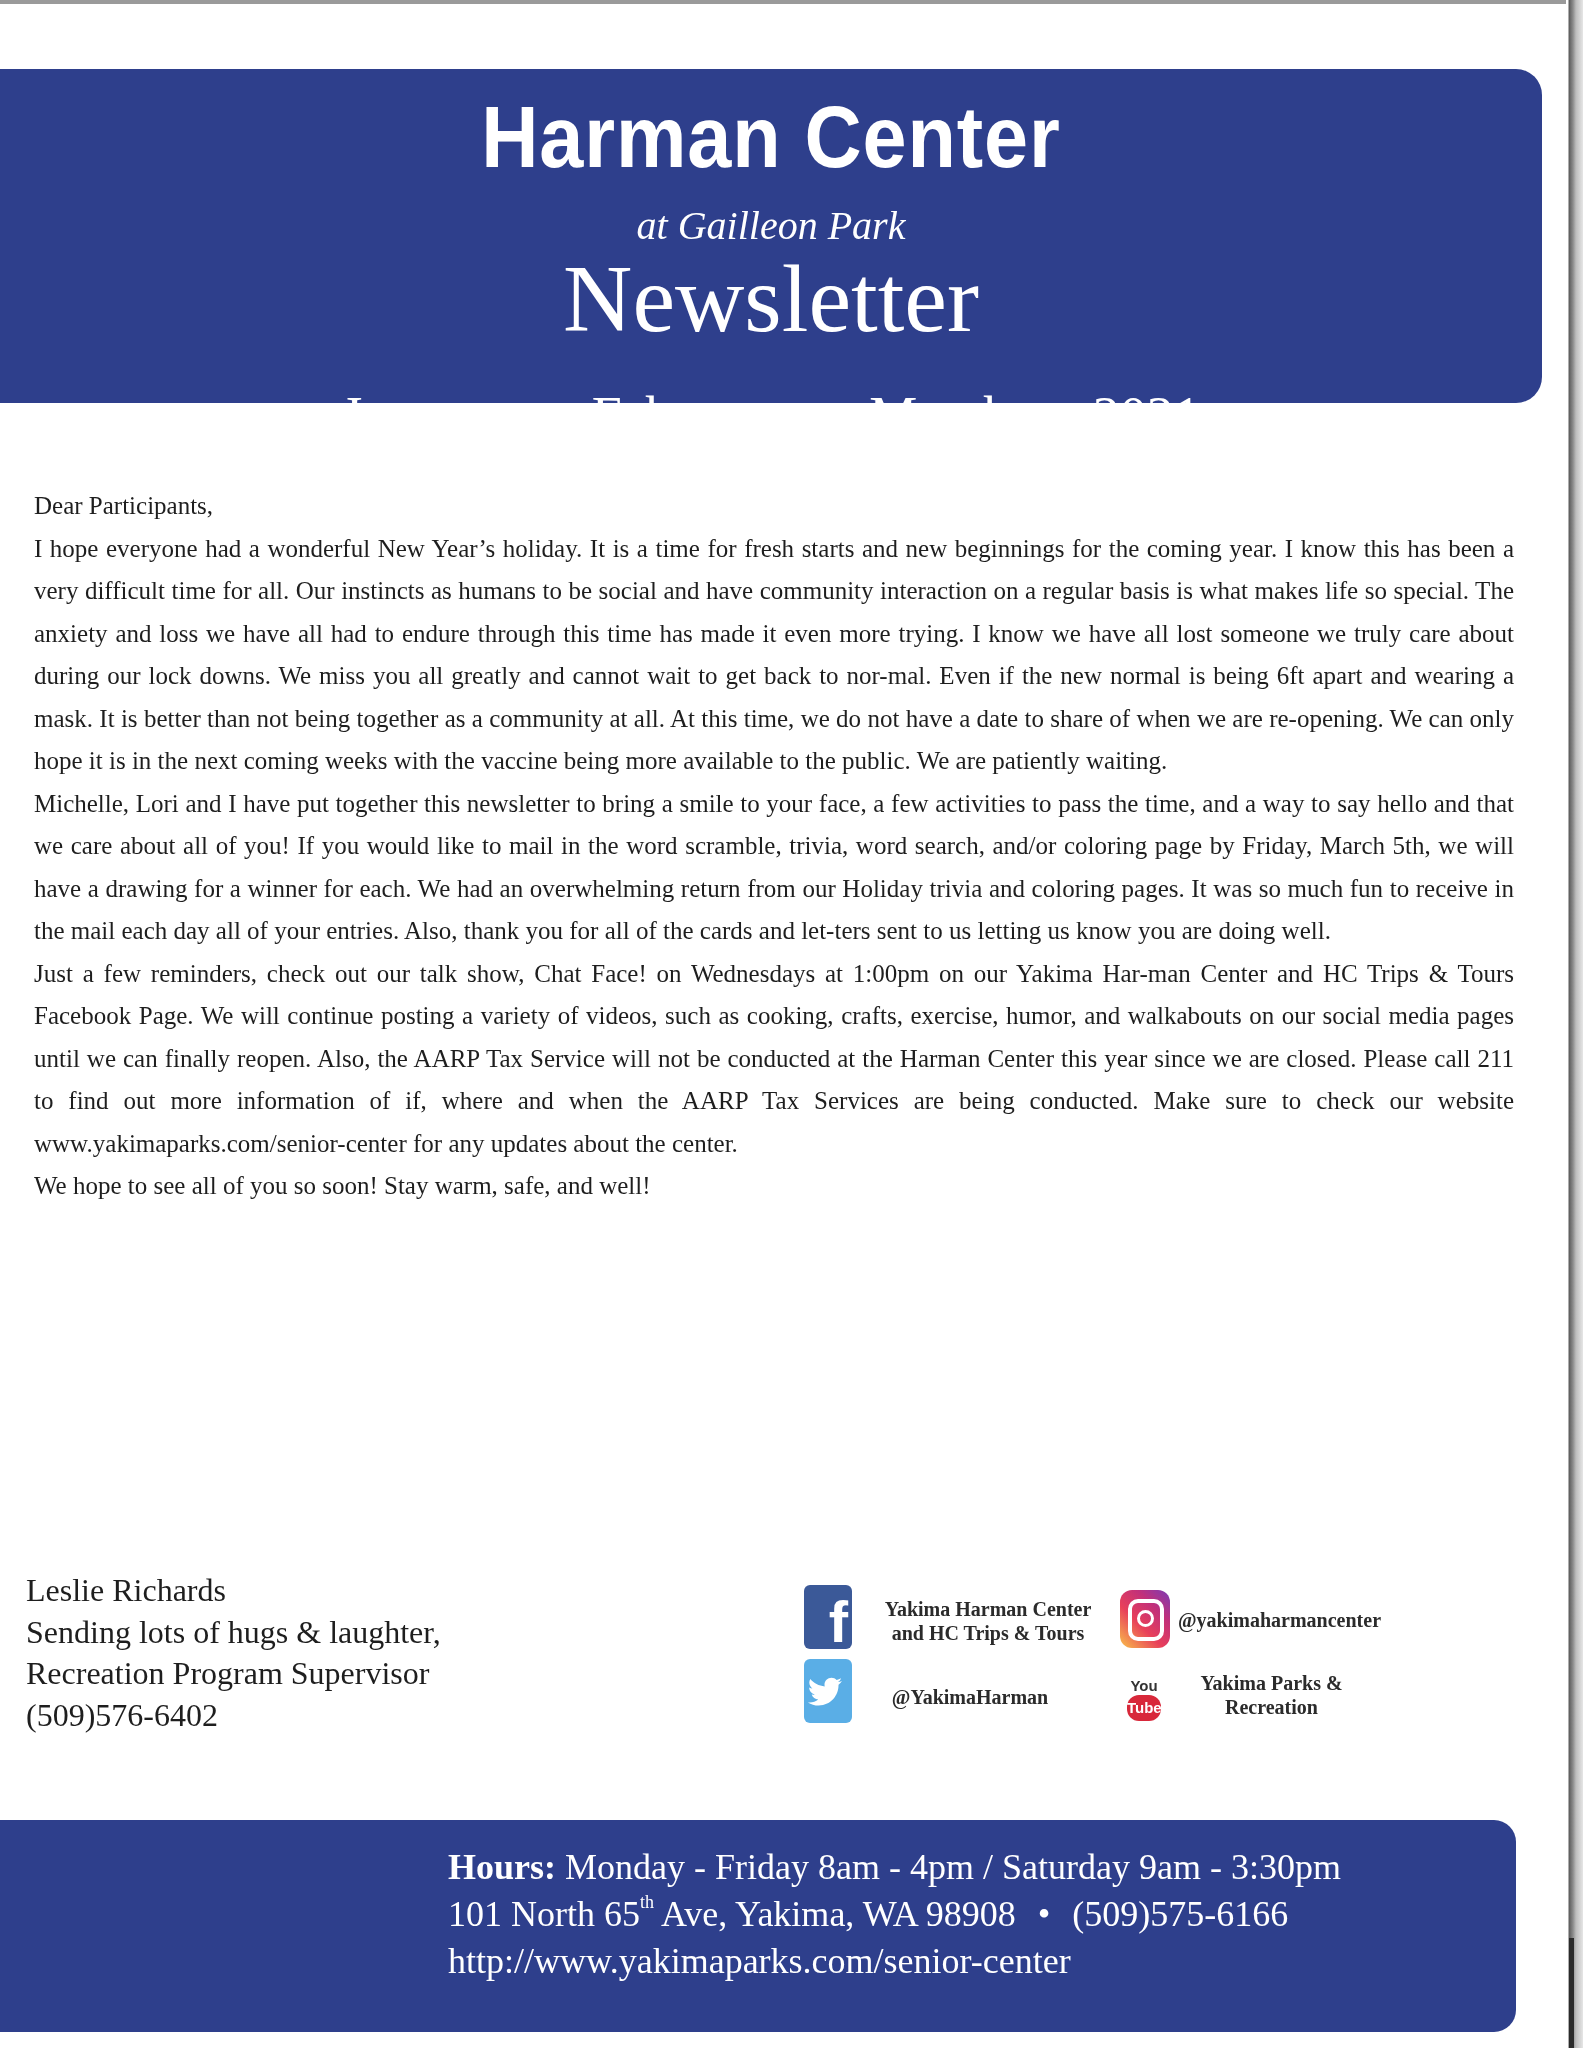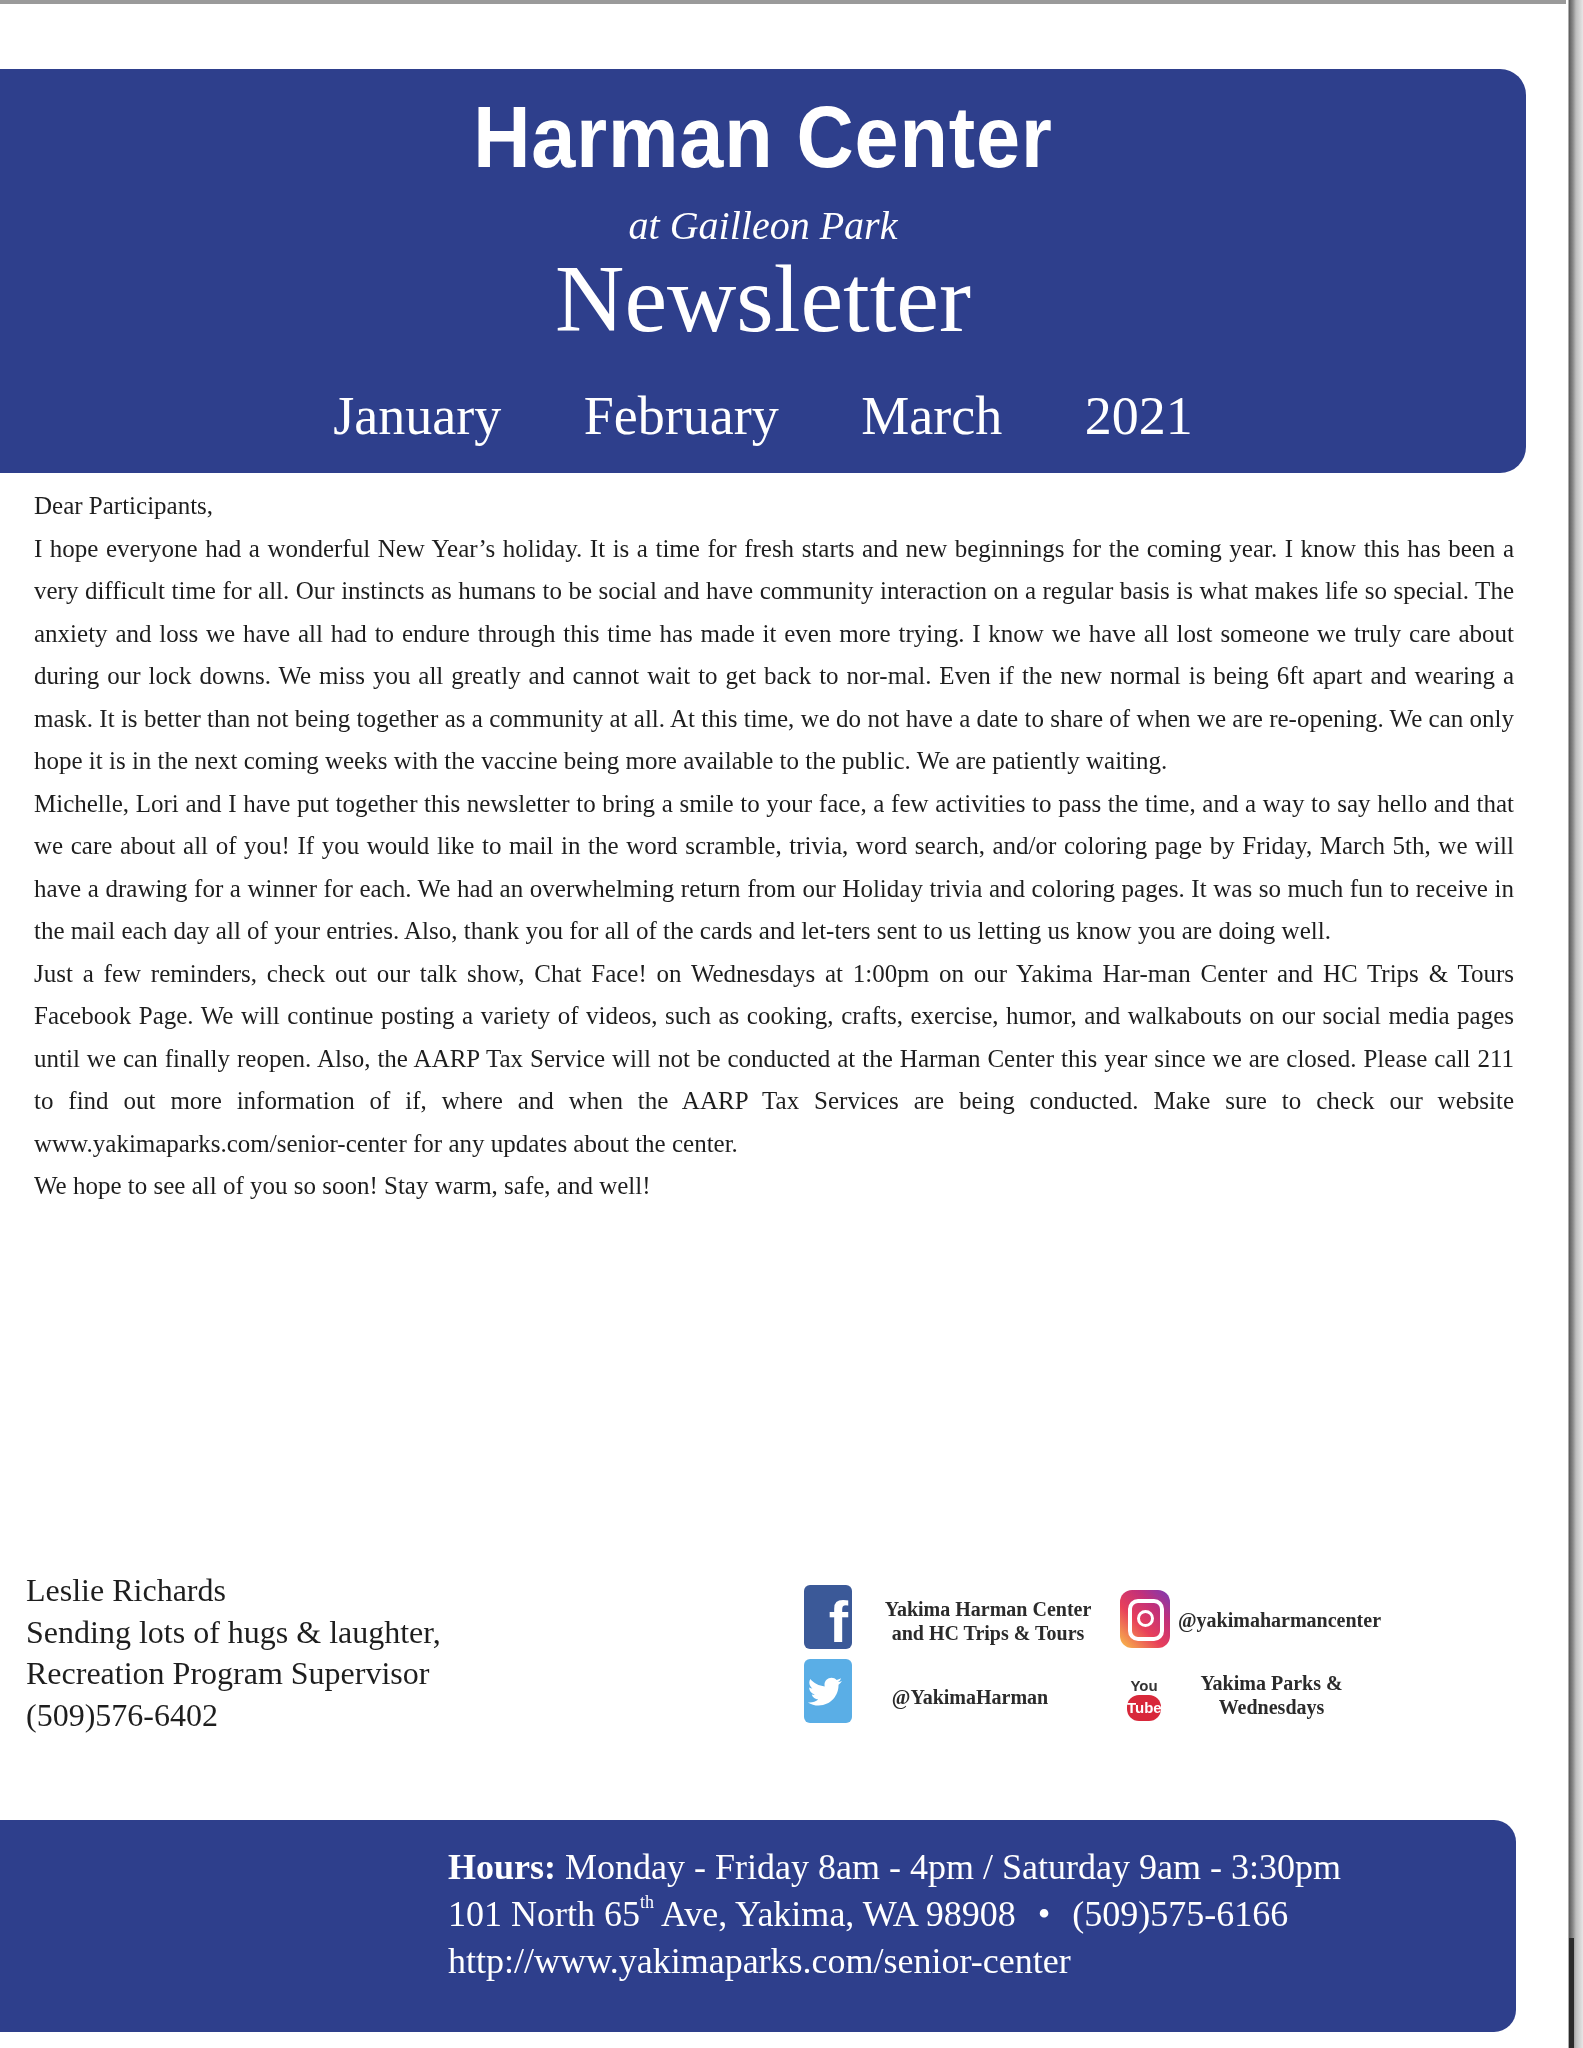--- a/index.html
+++ b/index.html
@@ -8,23 +8,23 @@
     background:#ffffff;
     font-family:"Liberation Serif", "DejaVu Serif", serif;
     color:#1e1e1e;
   }
   .scan-top { position:absolute; left:0; top:0; width:1583px; height:4px; background:#9a9a9a; }
   .scan-right { position:absolute; left:1566px; top:0; width:17px; height:2048px;
     background:linear-gradient(to right,#ffffff 0,#ffffff 2px,#5b5b5b 3px,#8c8c8c 7px,#bdbdbd 10px,#e6e6e6 17px); }
   .scan-right-dark { position:absolute; left:1569px; top:1938px; width:5px; height:110px; background:#2a2a2a; }
 
   .header-band {
-    position:absolute; left:0; top:69px; width:1526px; height:404px;
+    position:absolute; left:0; top:69px; width:1526px; height:334px;
     background:#2e3f8c; border-radius:0 26px 26px 0;
-    color:#ffffff; text-align:center;
+    color:#ffffff; text-align:center;padding-left:16px;
   }
   .title {
     position:absolute; left:0; right:0; top:18px;
     font-family:"Liberation Sans", "DejaVu Sans", sans-serif;
     font-weight:bold; font-size:88px; line-height:100px;
     letter-spacing:1px; transform:scaleX(0.9); transform-origin:center;
   }
   .subtitle {
     position:absolute; left:0; right:0; top:134px;
     font-family:"Liberation Serif", serif; font-style:italic;
@@ -127,21 +127,21 @@
     </svg>
   </div>
   <div class="soc-text tw-text">@YakimaHarman</div>
 
   <div class="soc-icon yt">
     <div class="you">You</div>
     <div class="tube">Tube</div>
   </div>
   <div class="soc-text yt-text">
     <div>Yakima Parks &amp;</div>
-    <div>Wednesdays</div>
+    <div>Recreation</div>
   </div>
 </section>
 
 <footer class="footer-band">
   <div class="footer-lines">
     <div><b>Hours:</b><span> Monday - Friday 8am - 4pm / Saturday 9am - 3:30pm</span></div>
     <div><span>101 North 65</span><sup>th</sup><span> Ave, Yakima, WA 98908</span><span class="bullet">•</span><span>(509)575-6166</span></div>
     <div>http://www.yakimaparks.com/senior-center</div>
   </div>
 </footer>

